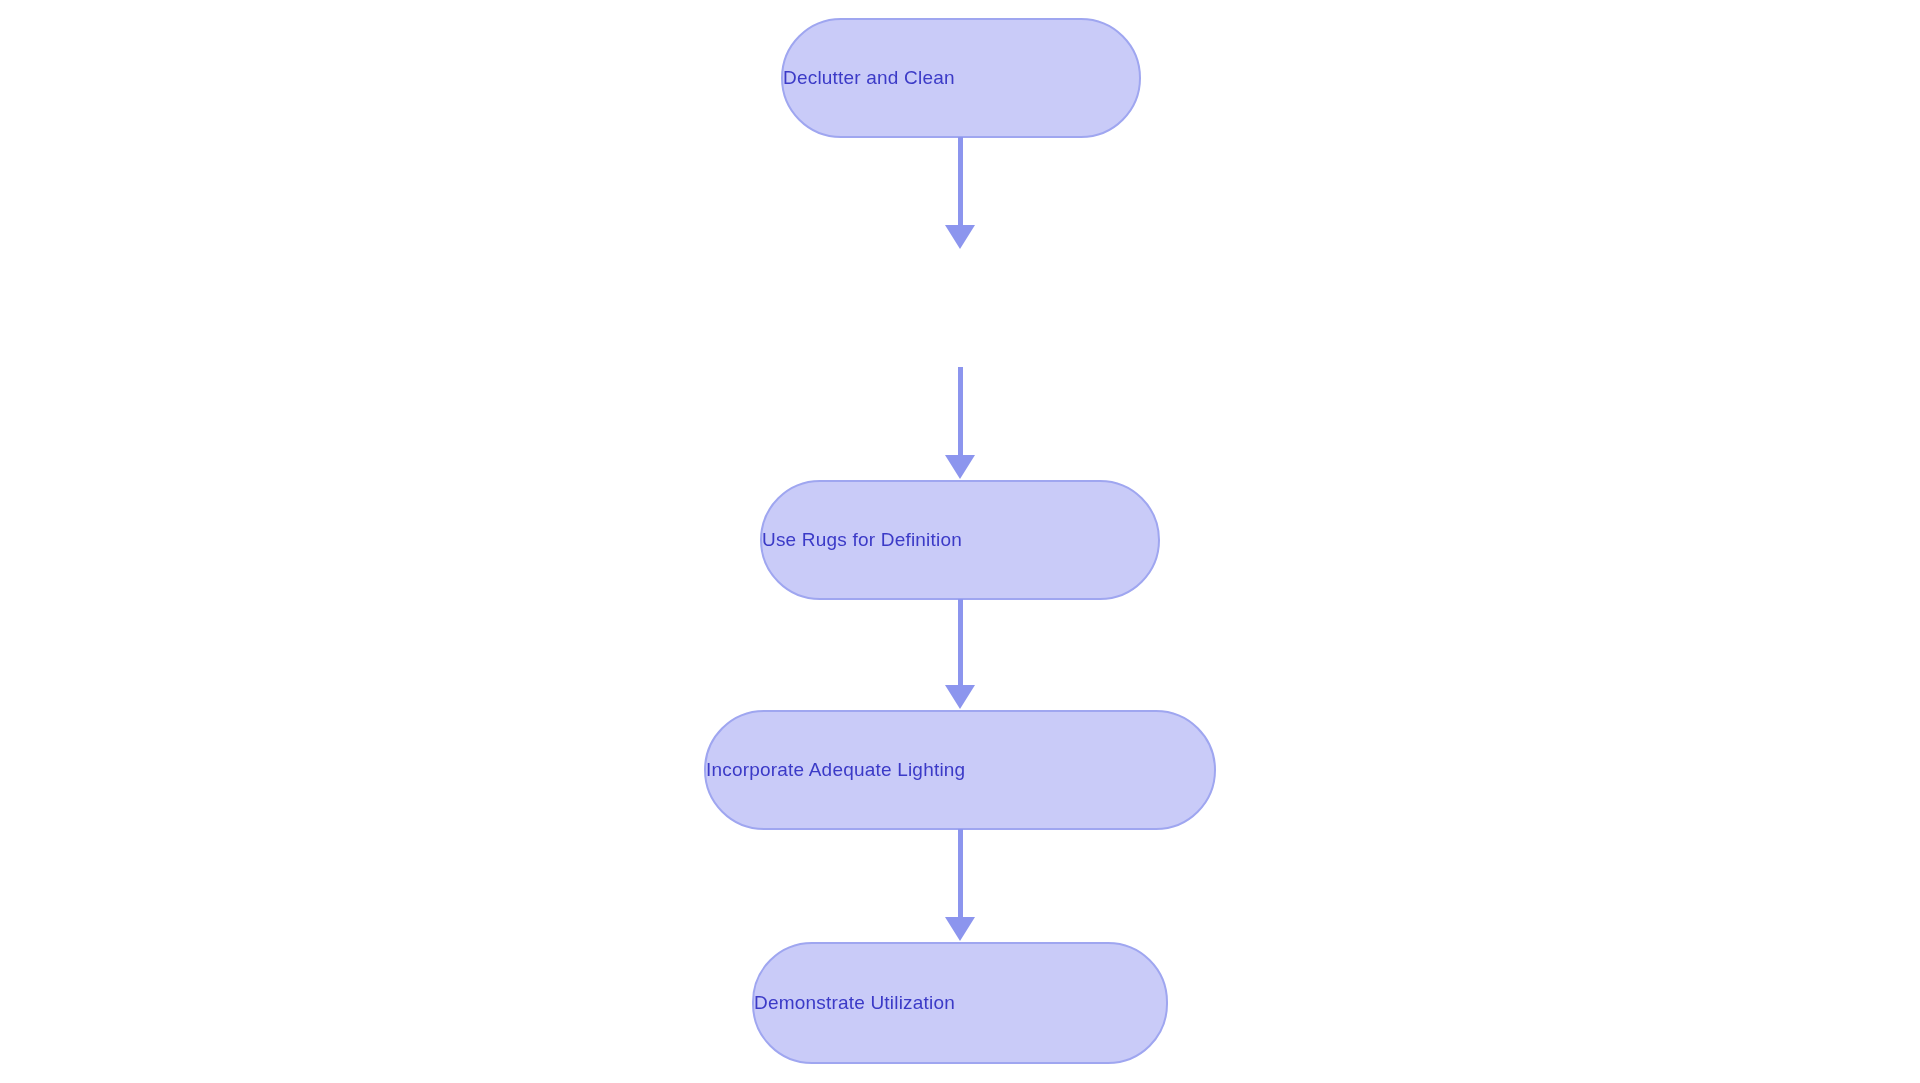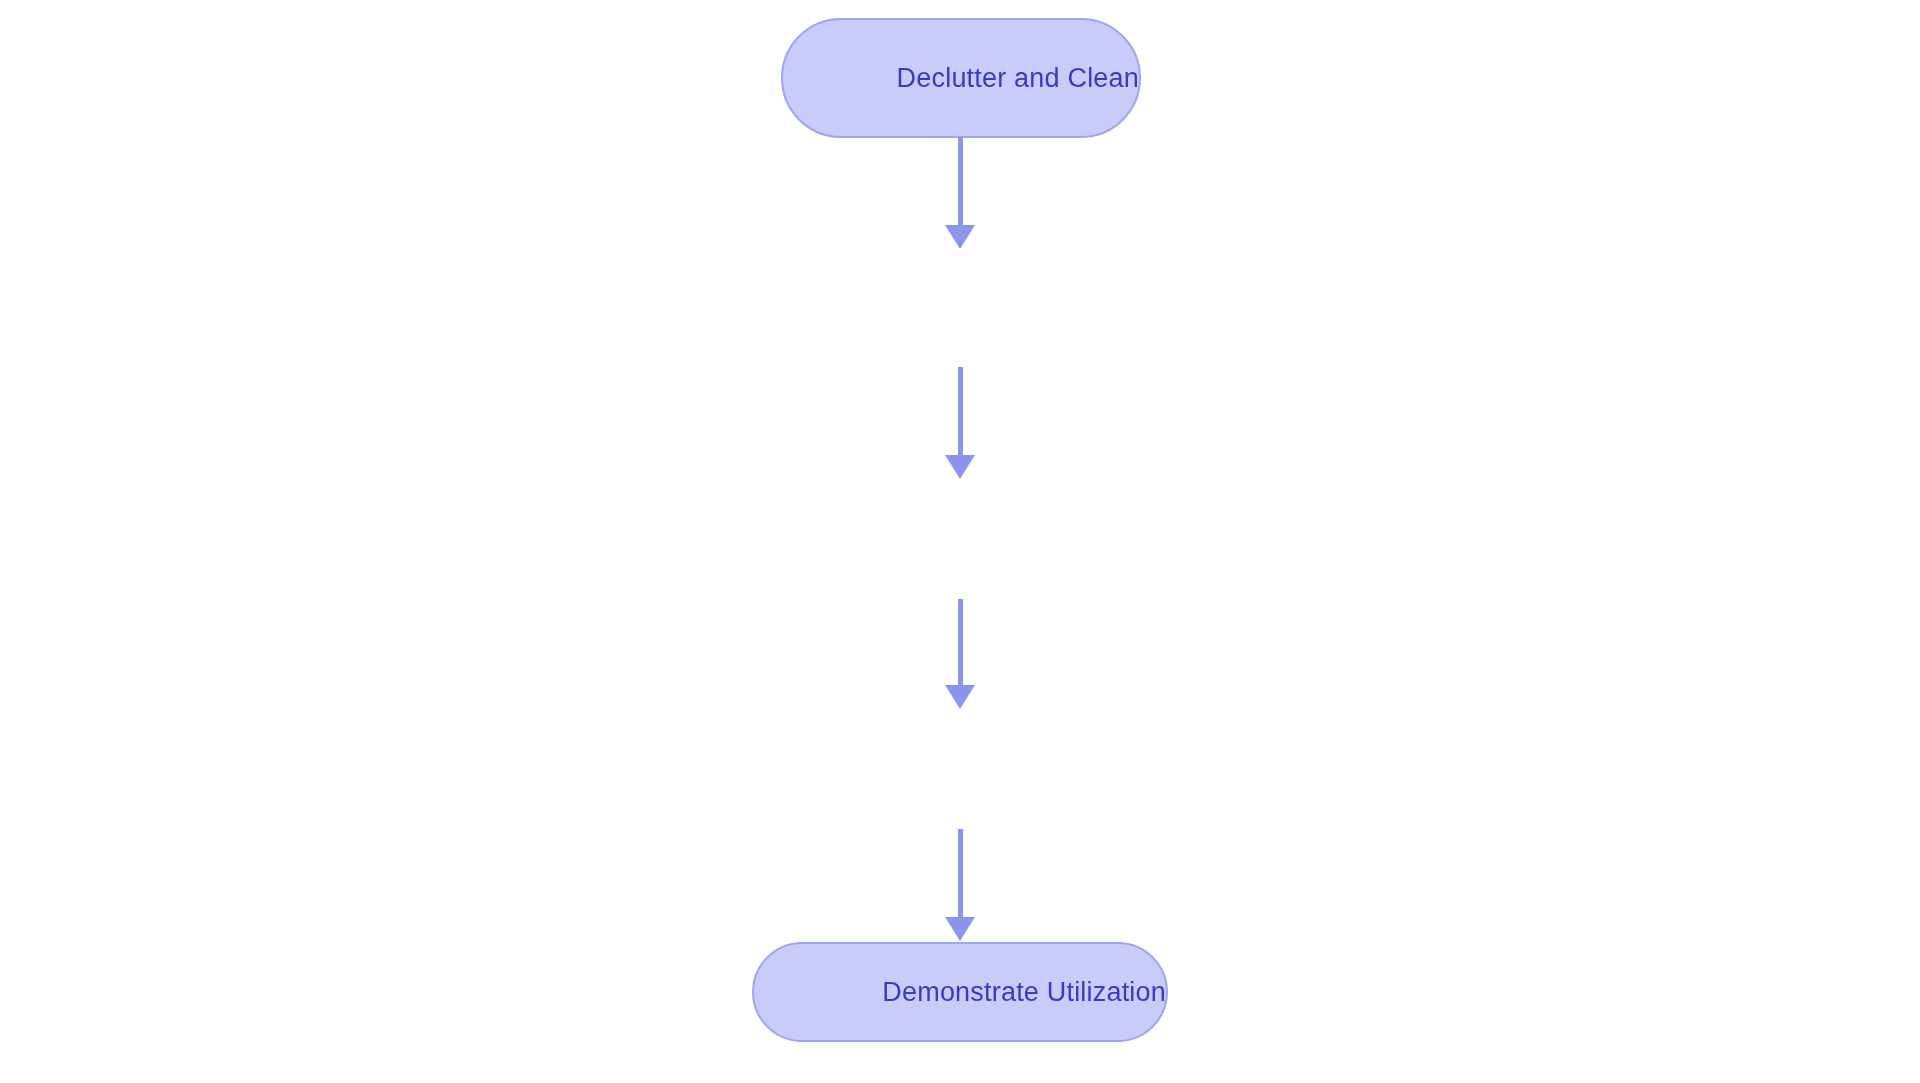--- a/index.html
+++ b/index.html
@@ -21,32 +21,32 @@
     width: 1920px; height: 1083px;
     background: var(--bg);
   }
   .flow-node {
     position: absolute;
     background: var(--node-fill);
     border: 2px solid var(--node-border);
     border-radius: 60px;
     display: flex;
     align-items: center;
-    justify-content: flex-end;
+    justify-content: flex-start;
     color: var(--node-text);
-    font-size: 27px;
+    font-size: 19px;
     font-weight: 400;
     letter-spacing: 0.2px;
     white-space: nowrap;
   }
   .node-1 { left: 781px; top: 18px;  width: 360px; height: 120px; }
   .node-2 { left: 704px; top: 250px; width: 512px; height: 118px; }
   .node-3 { left: 760px; top: 480px; width: 400px; height: 120px; }
   .node-4 { left: 704px; top: 710px; width: 512px; height: 120px; }
-  .node-5 { left: 752px; top: 942px; width: 416px; height: 100px; }
+  .node-5 { left: 752px; top: 942px; width: 416px; height: 122px; }
 
   .flow-arrow {
     position: absolute;
     left: 945px;            
     width: 30px;
     display: flex;
     flex-direction: column;
     align-items: center;
   }
   .arrow-1 { top: 137px; height: 112px; }
@@ -79,26 +79,32 @@
     <div class="arrow-line"></div>
     <div class="arrow-head"></div>
   </div>
 
 
   <div class="flow-arrow arrow-2">
     <div class="arrow-line"></div>
     <div class="arrow-head"></div>
   </div>
 
+  <div class="flow-node node-3">
+    <span>Use Rugs for Definition</span>
+  </div>
 
   <div class="flow-arrow arrow-3">
     <div class="arrow-line"></div>
     <div class="arrow-head"></div>
   </div>
 
+  <div class="flow-node node-4">
+    <span>Incorporate Adequate Lighting</span>
+  </div>
 
   <div class="flow-arrow arrow-4">
     <div class="arrow-line"></div>
     <div class="arrow-head"></div>
   </div>
 
   <div class="flow-node node-5">
     <span>Demonstrate Utilization</span>
   </div>
 

